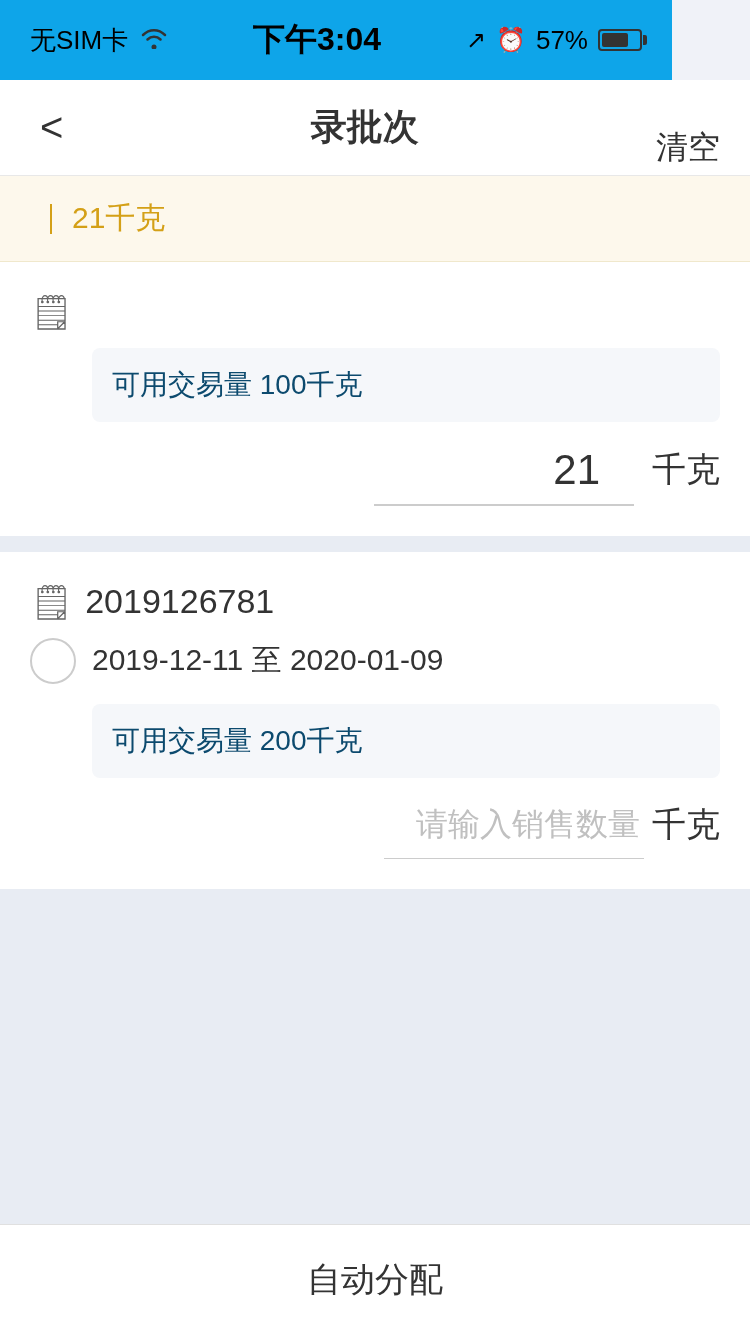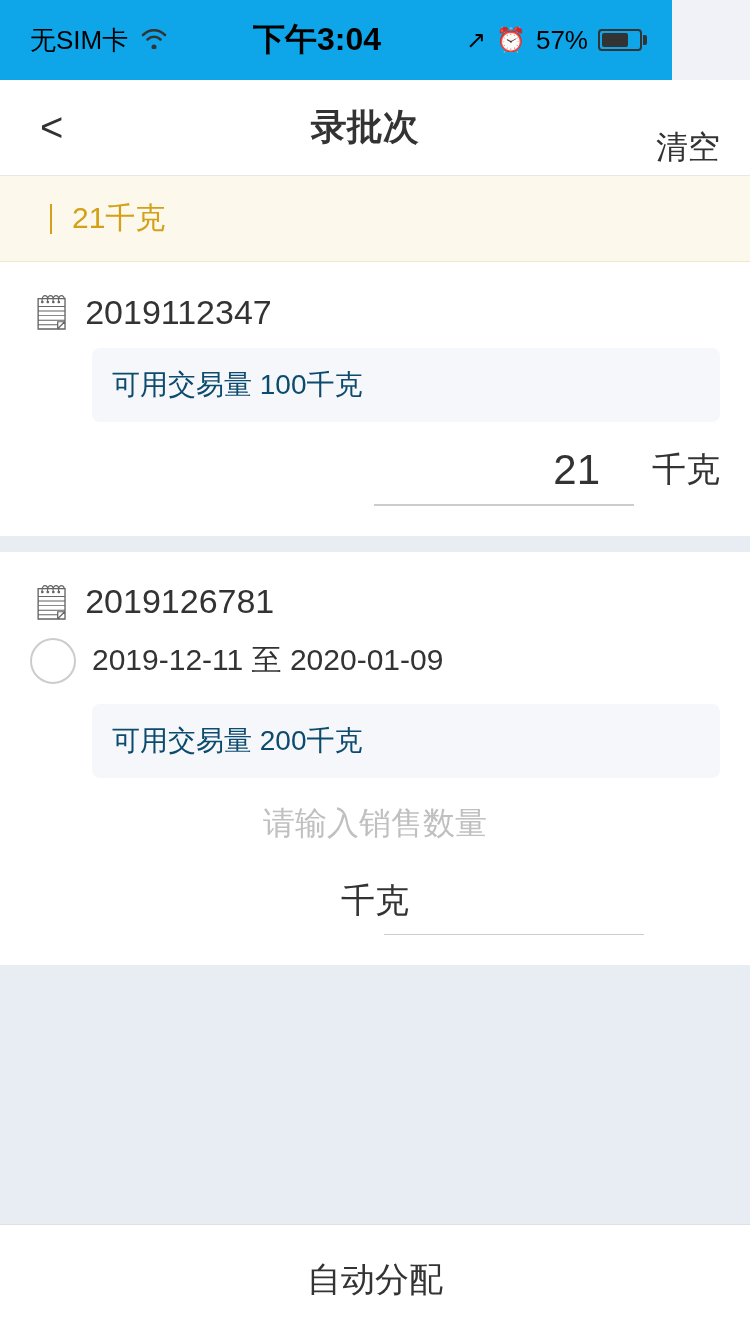--- a/index.html
+++ b/index.html
@@ -225,22 +225,21 @@
       background: #e8ecf3;
     }
 
     
     .input-row {
       display: flex;
       align-items: center;
       justify-content: flex-end;
       padding: 24px 30px 0 30px;
       background: #fff;
-      gap: 32px;
-      flex-direction: column;
+      gap: 12px;
     }
     .input-placeholder {
       font-size: 32px;
       color: #c0c0c0;
       flex: 1;
       text-align: right;
     }
     .input-unit {
       font-size: 34px;
       color: #333;
@@ -331,21 +330,20 @@
 </div>
 
 <div class="summary-banner">
   <div class="summary-divider"></div>
   <span class="summary-value">21千克</span>
 </div>
 
 <div class="batch-item">
   <div class="batch-header">
     <span class="batch-icon">🗒</span>
-    <span class="batch-id">2019112347</span>
   </div>
   <div class="available-row">
     <span class="available-text">可用交易量 100千克</span>
   </div>
 </div>
 
 <div class="amount-row">
   <div style="flex:1;"></div>
   <span class="amount-value" style="font-size:42px;font-weight:400;color:#333;">21</span>
   <span style="display:inline-block;width:20px;"></span>

